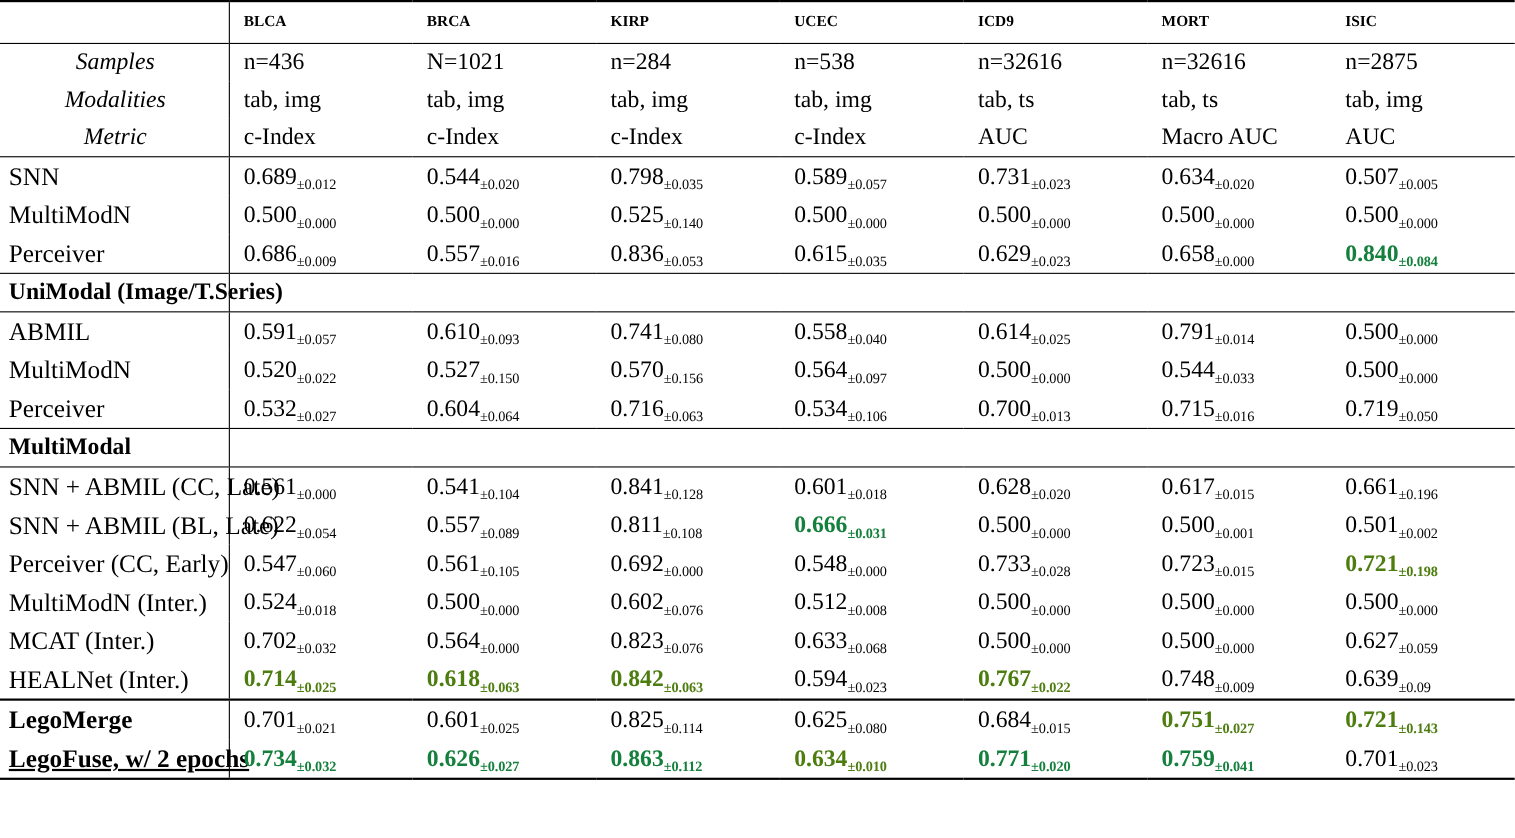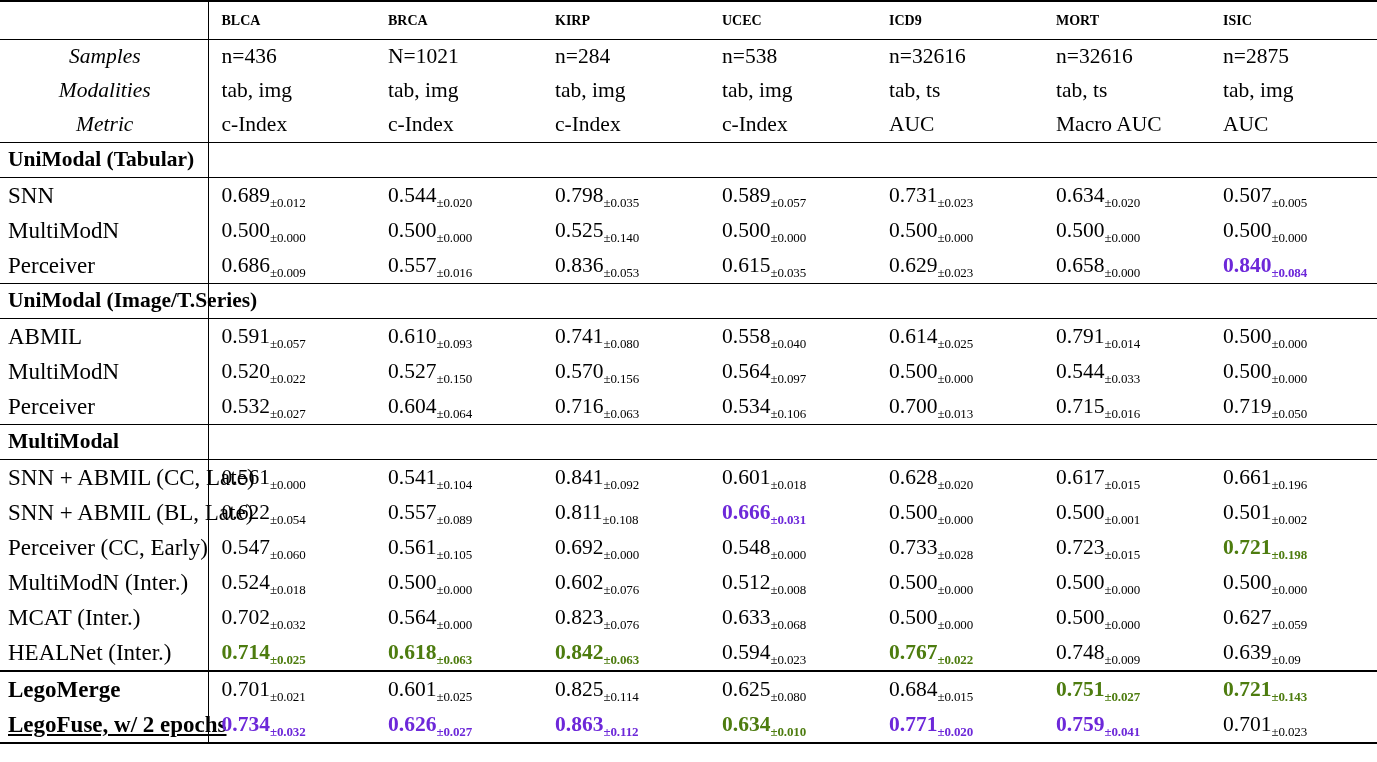--- a/index.html
+++ b/index.html
@@ -96,21 +96,21 @@
     white-space: nowrap;
   }
   .mean { font-size: 21.5px; }
   .std {
     font-size: 13px;
     vertical-align: baseline;
     position: relative;
     top: 5px;
     letter-spacing: -0.1px;
   }
-  .val.hl-teal   { color: #6d28d9; font-weight: bold; }
+  .val.hl-teal   { color: #15803d; font-weight: bold; }
   .val.hl-orange { color: #4d7c0f; font-weight: bold; }
   .val.hl-teal .std,
   .val.hl-orange .std { font-weight: bold; }
 
   .blank { visibility: hidden; }
 </style>
 </head>
 <body>
 
 <div id="sheet">
@@ -159,30 +159,20 @@
         <tr class="meta">
           <td class="label">Metric</td>
           <td class="data">c-Index</td>
           <td class="data">c-Index</td>
           <td class="data">c-Index</td>
           <td class="data">c-Index</td>
           <td class="data">AUC</td>
           <td class="data">Macro AUC</td>
           <td class="data">AUC</td>
         </tr>
-        <tr class="section rule-mid">
-          <td class="label">UniModal (Tabular)</td>
-          <td class="data"><span class="blank">&nbsp;</span></td>
-          <td class="data"><span class="blank">&nbsp;</span></td>
-          <td class="data"><span class="blank">&nbsp;</span></td>
-          <td class="data"><span class="blank">&nbsp;</span></td>
-          <td class="data"><span class="blank">&nbsp;</span></td>
-          <td class="data"><span class="blank">&nbsp;</span></td>
-          <td class="data"><span class="blank">&nbsp;</span></td>
-        </tr>
         <tr class="data-row rule-mid">
           <td class="label">SNN</td>
           <td class="data"><span class="val"><span class="mean">0.689</span><span class="std">±0.012</span></span></td>
           <td class="data"><span class="val"><span class="mean">0.544</span><span class="std">±0.020</span></span></td>
           <td class="data"><span class="val"><span class="mean">0.798</span><span class="std">±0.035</span></span></td>
           <td class="data"><span class="val"><span class="mean">0.589</span><span class="std">±0.057</span></span></td>
           <td class="data"><span class="val"><span class="mean">0.731</span><span class="std">±0.023</span></span></td>
           <td class="data"><span class="val"><span class="mean">0.634</span><span class="std">±0.020</span></span></td>
           <td class="data"><span class="val"><span class="mean">0.507</span><span class="std">±0.005</span></span></td>
         </tr>
@@ -253,21 +243,21 @@
           <td class="data"><span class="blank">&nbsp;</span></td>
           <td class="data"><span class="blank">&nbsp;</span></td>
           <td class="data"><span class="blank">&nbsp;</span></td>
           <td class="data"><span class="blank">&nbsp;</span></td>
           <td class="data"><span class="blank">&nbsp;</span></td>
         </tr>
         <tr class="data-row rule-mid">
           <td class="label">SNN + ABMIL (CC, Late)</td>
           <td class="data"><span class="val"><span class="mean">0.561</span><span class="std">±0.000</span></span></td>
           <td class="data"><span class="val"><span class="mean">0.541</span><span class="std">±0.104</span></span></td>
-          <td class="data"><span class="val"><span class="mean">0.841</span><span class="std">±0.092</span></span></td>
+          <td class="data"><span class="val"><span class="mean">0.841</span><span class="std">±0.128</span></span></td>
           <td class="data"><span class="val"><span class="mean">0.601</span><span class="std">±0.018</span></span></td>
           <td class="data"><span class="val"><span class="mean">0.628</span><span class="std">±0.020</span></span></td>
           <td class="data"><span class="val"><span class="mean">0.617</span><span class="std">±0.015</span></span></td>
           <td class="data"><span class="val"><span class="mean">0.661</span><span class="std">±0.196</span></span></td>
         </tr>
         <tr class="data-row">
           <td class="label">SNN + ABMIL (BL, Late)</td>
           <td class="data"><span class="val"><span class="mean">0.622</span><span class="std">±0.054</span></span></td>
           <td class="data"><span class="val"><span class="mean">0.557</span><span class="std">±0.089</span></span></td>
           <td class="data"><span class="val"><span class="mean">0.811</span><span class="std">±0.108</span></span></td>

